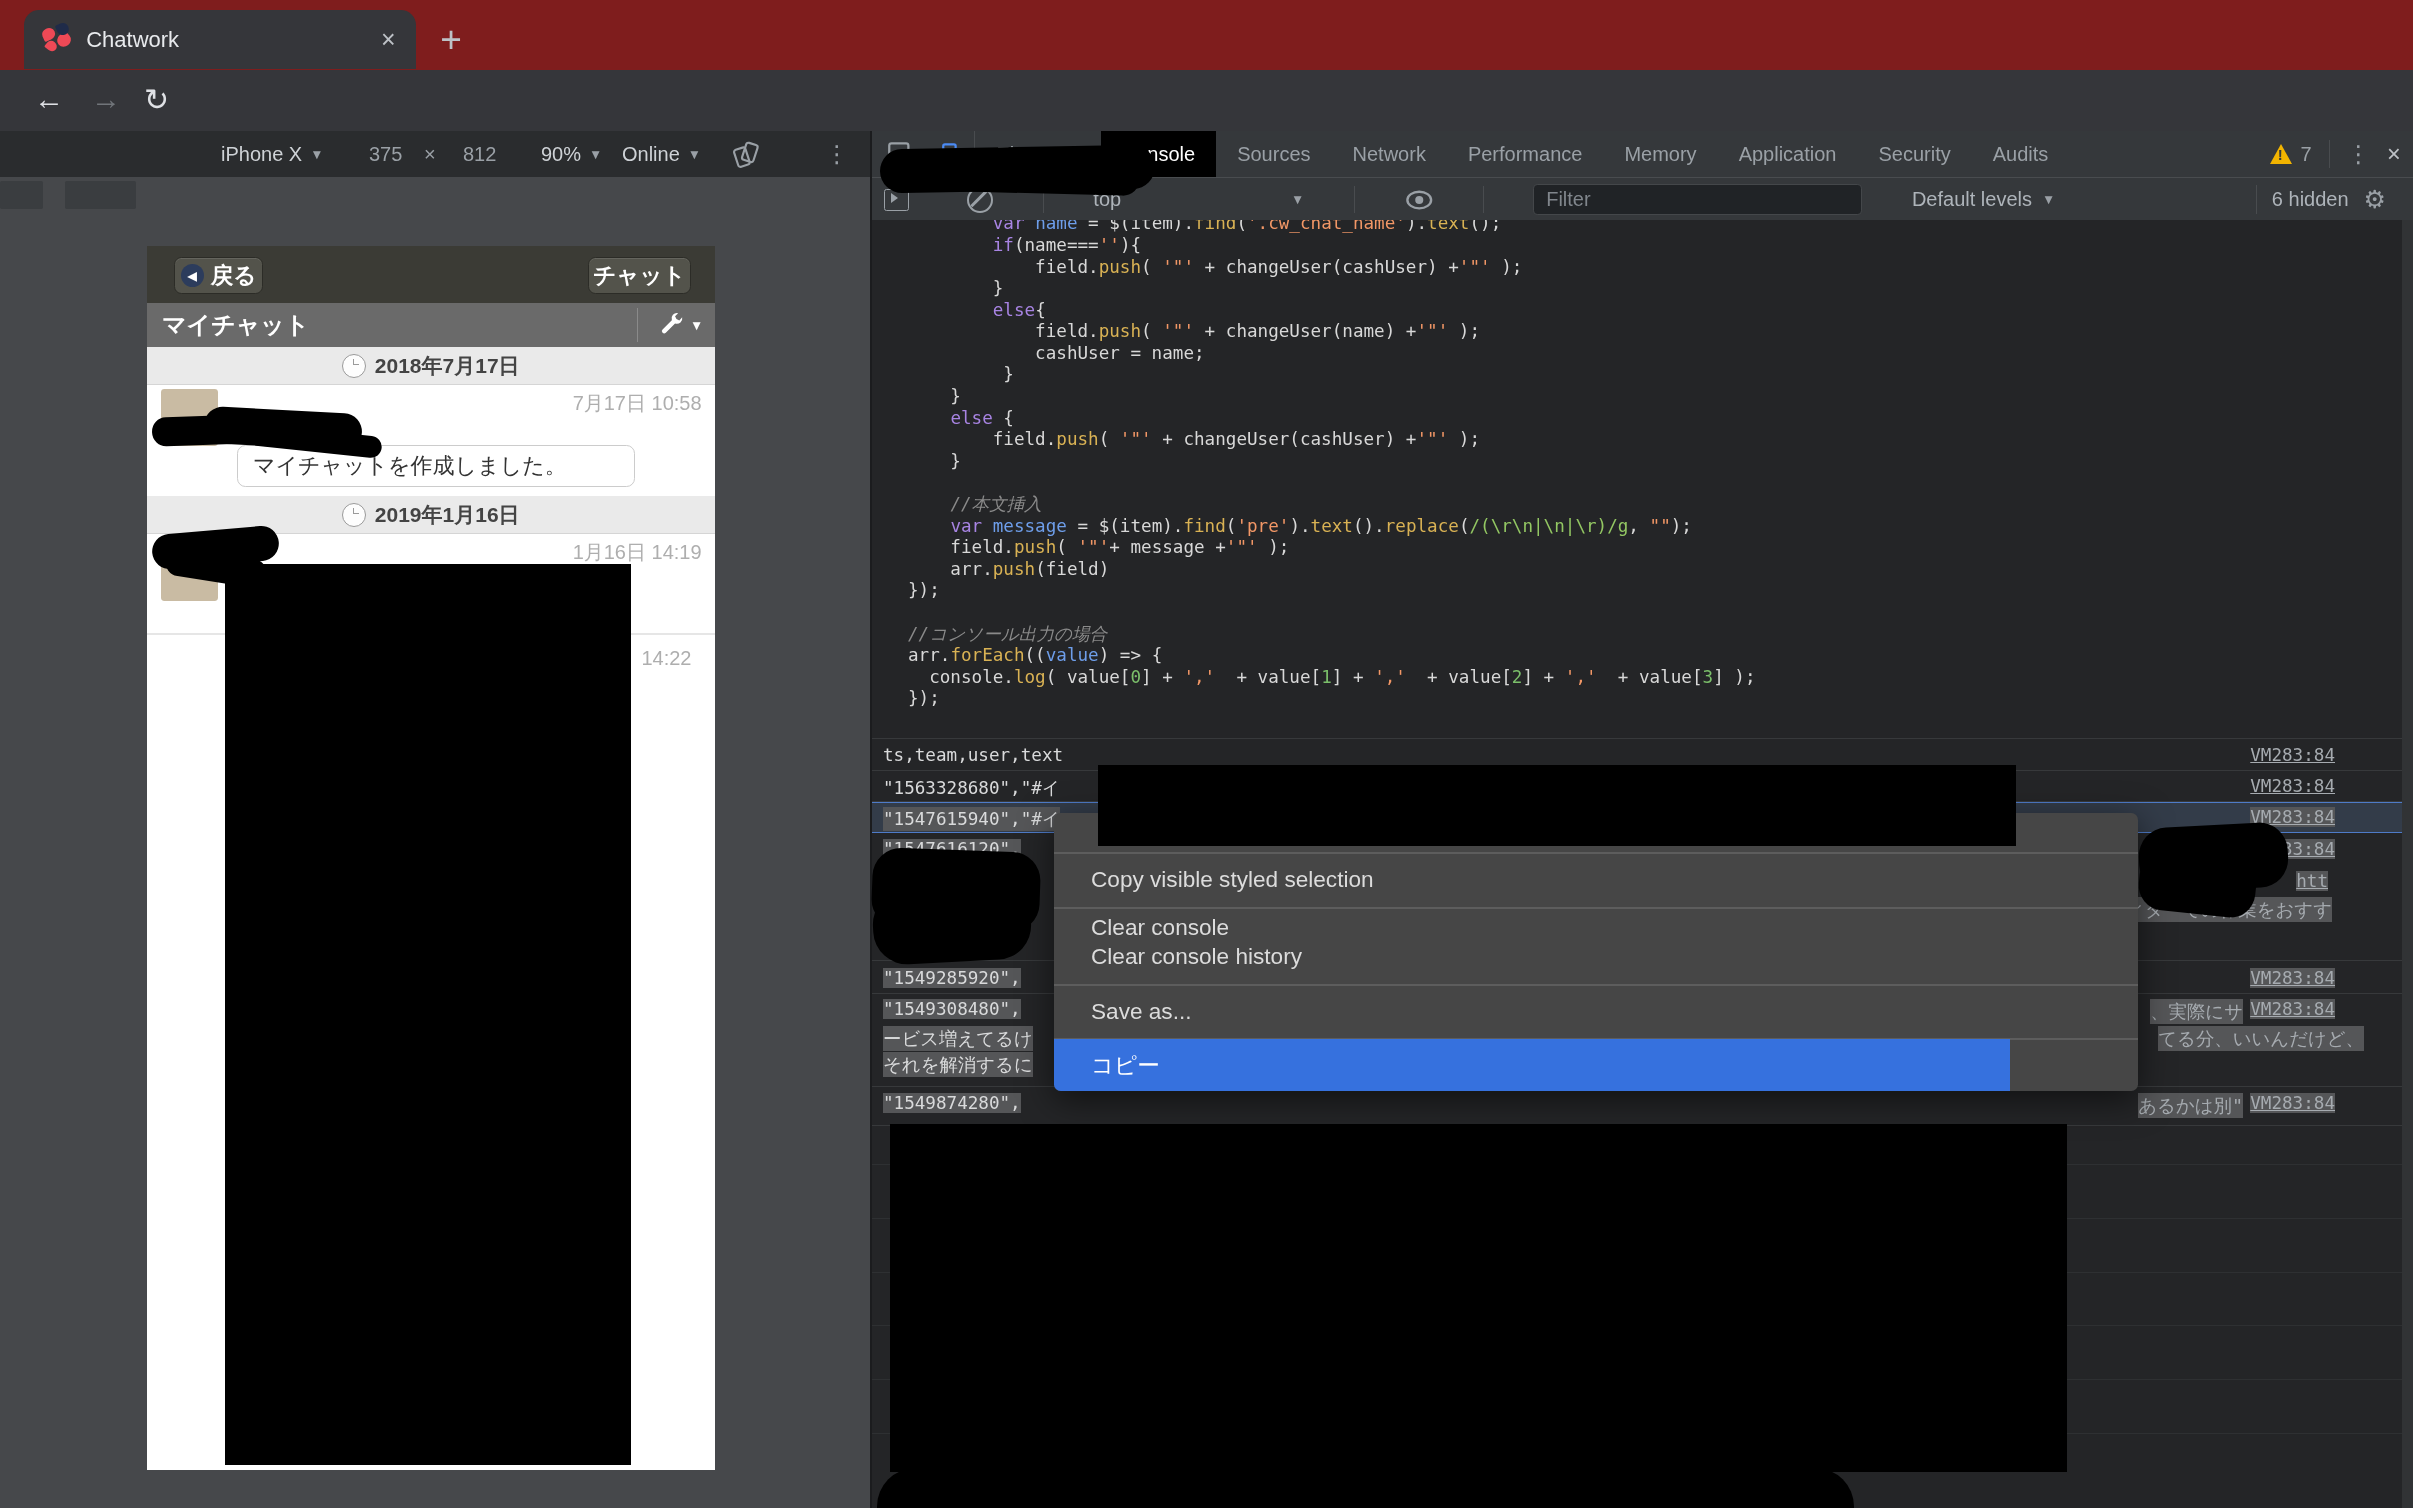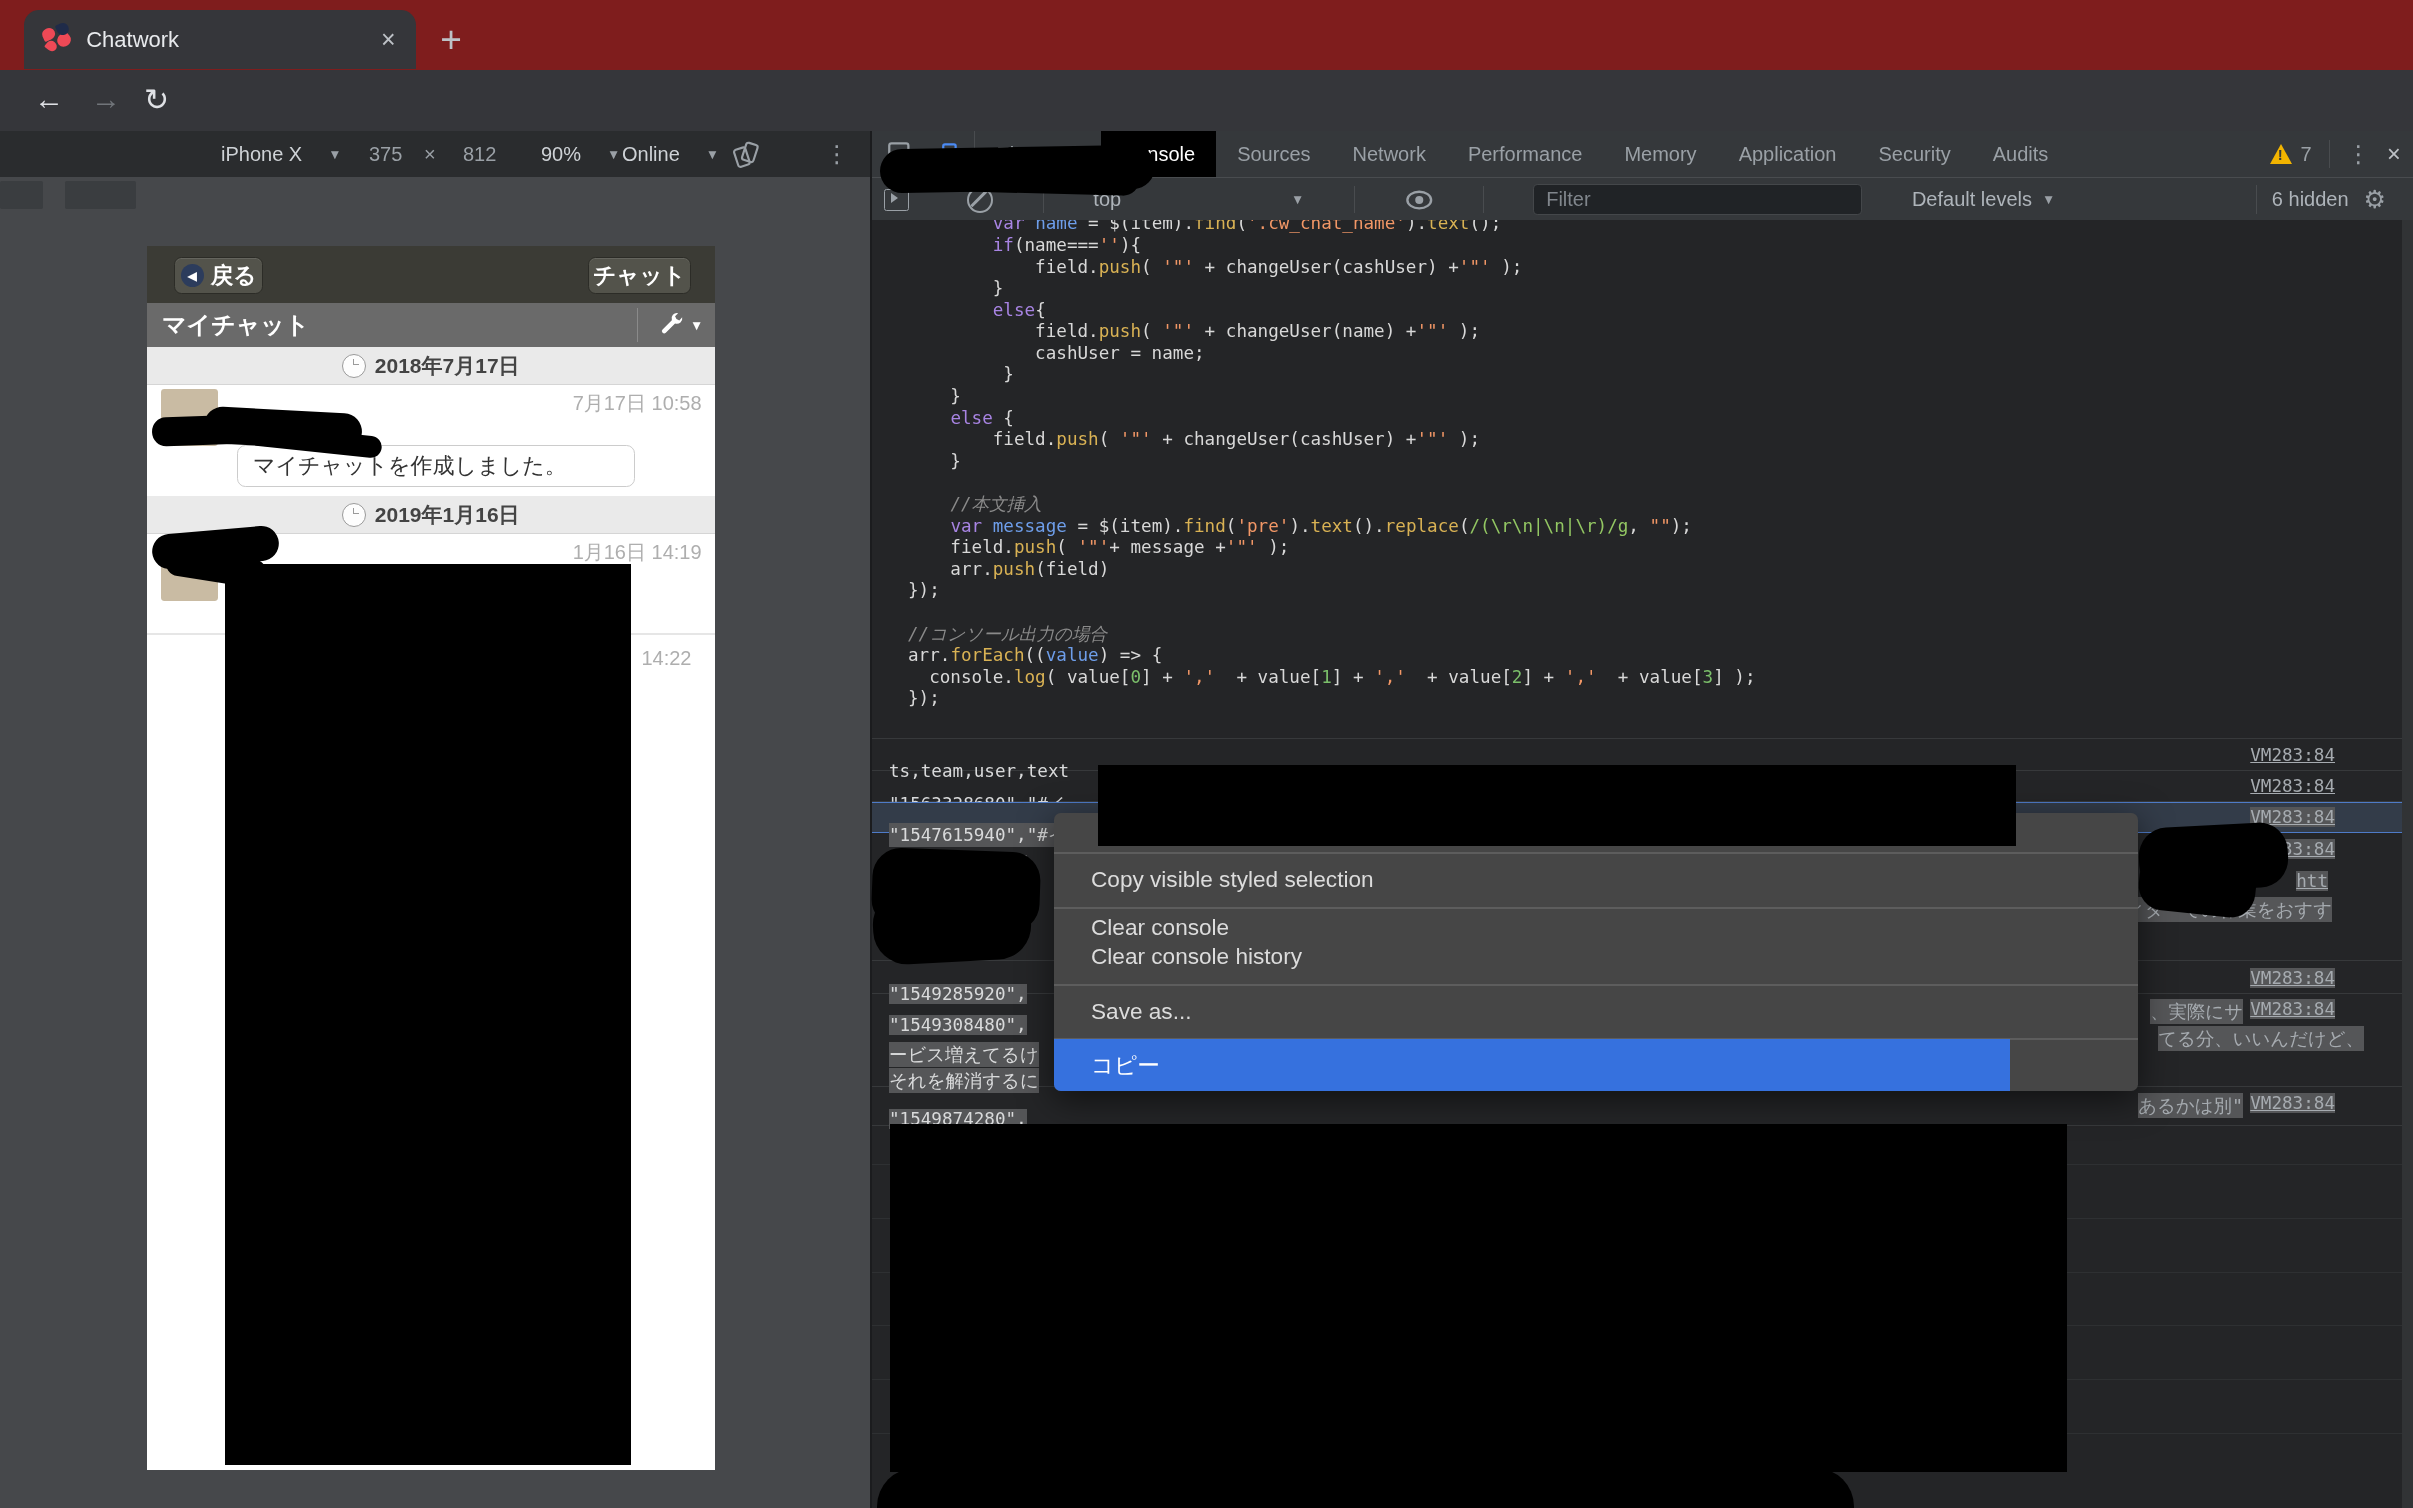--- a/index.html
+++ b/index.html
@@ -26,21 +26,21 @@
                border-bottom:none;border-radius:6.7px 6.7px 0 0;}
   .url-text{color:#e8eaed;font-size:22.6px;margin-left:15px;letter-spacing:0.3px;}
   .ext1{left:2310px;top:80px;width:37px;height:37px;background:#dfe1e5;border-radius:6.7px;}
   .ext1:after{content:"";position:absolute;left:8.4px;top:8.4px;width:20px;height:20px;background:#5f6368;border-radius:3.4px;}
   .ext2{left:2360px;top:80px;width:39px;height:39px;background:#e8710a;border-radius:50%;color:#fff;
         display:flex;align-items:center;justify-content:center;font-size:23.5px;font-weight:bold;}
   
   .devbar{left:0;top:131px;width:870px;height:46px;background:#2a2c2e;border-bottom:0.8px solid #1d1e20;
           color:#ced2d6;font-size:20px;}
   .devbar .dim{color:#9aa0a6;}
-  .devbar-item{position:absolute;top:0;height:46px;display:flex;align-items:center;gap:26px;}
+  .devbar-item{position:absolute;top:0;height:46px;display:flex;align-items:center;gap:8px;}
   .caret{font-size:13.4px;color:#9aa0a6;}
   .surround{left:0;top:177px;width:870px;height:1332px;background:#46484b;}
   .rulerbox{background:#3a3d40;border-radius:1.7px;}
   .screen{left:147px;top:246px;width:568px;height:1224px;background:#ffffff;overflow:hidden;}
   .mnav{left:0;top:0;width:568px;height:57px;background:#3b3b35;}
   .mbtn{position:absolute;top:11px;height:35px;background:#53534b;border:0.8px solid #2c2c27;border-radius:7.5px;
         color:#fff;font-weight:bold;font-size:22.6px;display:flex;align-items:center;justify-content:center;gap:6.7px;
         box-shadow:inset 0 0.8px 0 rgba(255,255,255,0.15);}
   .backdot{width:23.5px;height:23.5px;background:#2c3c5c;border-radius:50%;color:#fff;font-size:11.7px;
            display:flex;align-items:center;justify-content:center;}
@@ -85,21 +85,21 @@
   .filterbox input{background:transparent;border:none;outline:none;color:#cfd3d7;font-size:20px;width:302px;
                    margin-left:10px;font-family:"Liberation Sans",sans-serif;}
   .filterbox input::placeholder{color:#80868c;}
   .console{left:872px;top:220px;width:1542px;height:1288px;background:#242527;overflow:hidden;}
   .code-block{position:absolute;left:36px;top:-6.7px;font-family:"DejaVu Sans Mono",monospace;font-size:17.6px;
               line-height:21.6px;white-space:pre;color:#d8d8d8;}
   .tk-k{color:#a884e3;} .tk-s{color:#f29766;} .tk-m{color:#d9b254;} .tk-v{color:#6e9eea;}
   .tk-n{color:#7bbf6a;} .tk-c{color:#8a8a8a;font-style:italic;} .tk-r{color:#93c763;} .tk-p{color:#d8d8d8;}
   .crow{position:absolute;left:0;width:1530px;border-bottom:0.8px solid #37393b;color:#d9dadb;
         font-family:"DejaVu Sans Mono",monospace;font-size:17.6px;}
-  .crow .lefttxt{position:absolute;left:17px;top:5.9px;margin-top:16px;}
+  .crow .lefttxt{position:absolute;left:11px;top:5.9px;}
   .vm{position:absolute;right:67px;top:5.9px;color:#a6abb0;text-decoration:underline;}
   .selbg{background:#555658;}
   .row-sel{background:#333c49;border-top:1.7px solid #4e7bc8;border-bottom:1.7px solid #4e7bc8;}
   .sep-line{position:absolute;left:0;width:1530px;height:0.8px;background:#2e3032;}
   .scrollbar{position:absolute;right:0;top:0;width:11.7px;height:1288px;background:#313335;}
   
   .ctxmenu{left:1054px;top:813px;width:1084px;height:278px;background:#464646;border-radius:6.7px;
            box-shadow:0 8.4px 34px rgba(0,0,0,0.55);z-index:50;color:#dcdcdc;font-size:22.6px;overflow:hidden;}
   .mi{position:absolute;left:0;width:956px;display:flex;align-items:center;padding-left:37px;box-sizing:border-box;}
   .msep{position:absolute;left:0;width:1084px;height:1.7px;background:#5d5d5d;}

